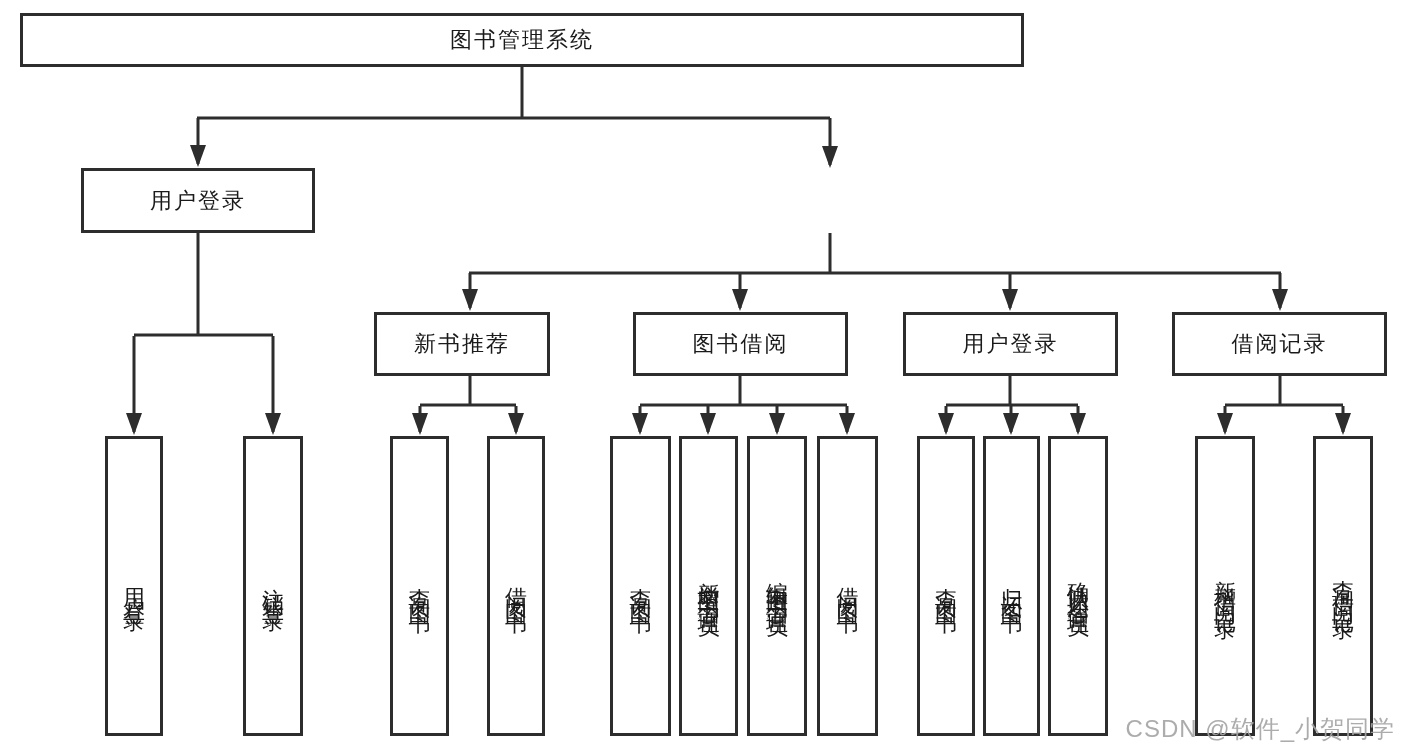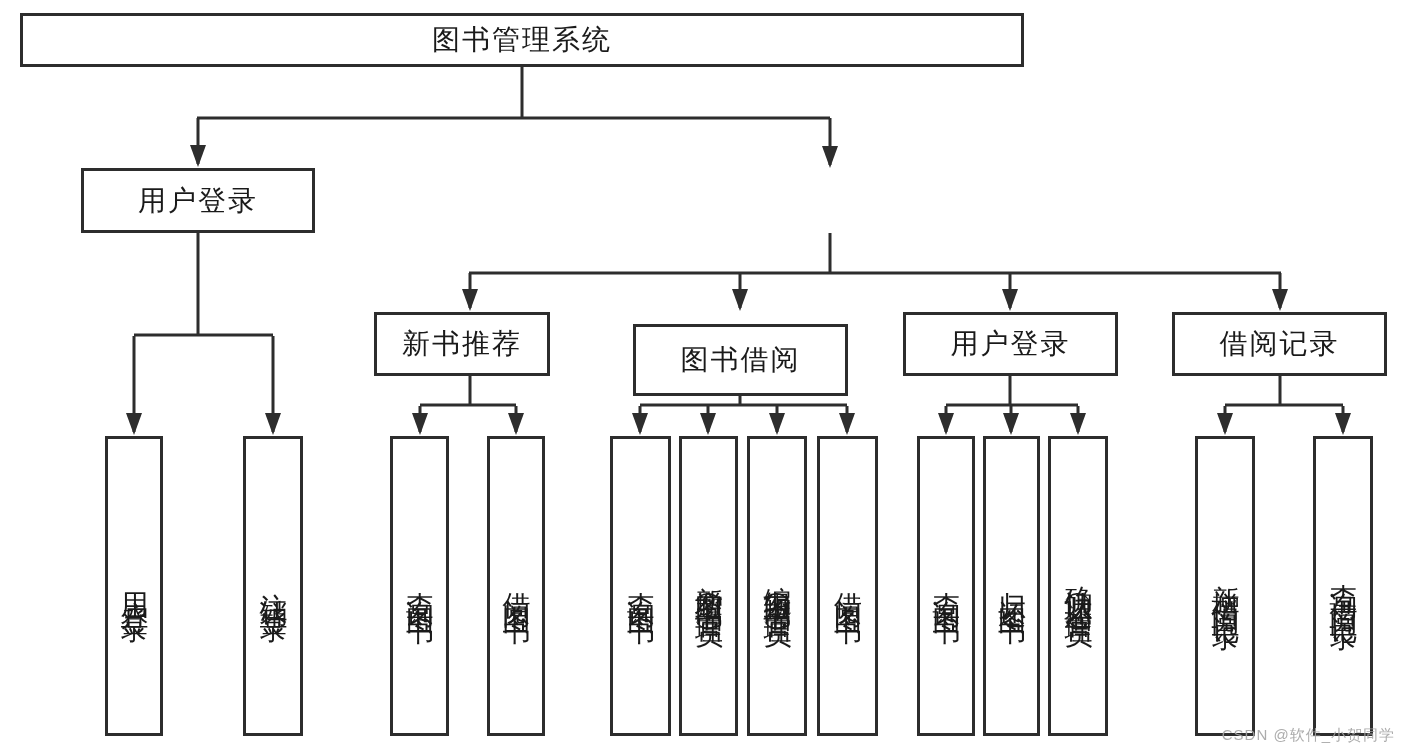--- a/index.html
+++ b/index.html
@@ -26,38 +26,38 @@
   }
   .node {
     position: absolute;
     box-sizing: border-box;
     border: 3px solid #2d2d2d;
     background: #ffffff;
     display: flex;
     align-items: center;
     justify-content: center;
     color: #1a1a1a;
-    font-size: 28px;
+    font-size: 22px;
     letter-spacing: 2px;
     white-space: nowrap;
   }
   .vert {
     writing-mode: vertical-rl;
     text-orientation: mixed;
     letter-spacing: 8px;
     white-space: normal;
   }
   .vert.tight {
     letter-spacing: 5px;
   }
   #watermark {
     position: absolute;
     right: 10px;
     bottom: 2px;
-    font-size: 15px;
+    font-size: 24px;
     color: rgba(165,165,165,0.92);
     letter-spacing: 1px;
     z-index: 5;
   }
 </style>
 </head>
 <body>
 
 <div id="stage">
 
@@ -117,21 +117,21 @@
       <polygon points="1217,413 1233,413 1225,435"></polygon>
       <polygon points="1335,413 1351,413 1343,435"></polygon>
     </g>
   </svg>
 
   <div class="node" style="left:20px; top:13px; width:1004px; height:54px;">图书管理系统</div>
 
   <div class="node" style="left:81px; top:168px; width:234px; height:65px;">用户登录</div>
 
   <div class="node" style="left:374px; top:312px; width:176px; height:64px;text-align:center;">新书推荐</div>
-  <div class="node" style="left:633px; top:312px; width:215px; height:72px;margin-top:12px;">图书借阅</div>
+  <div class="node" style="left:633px; top:312px; width:215px; height:64px;">图书借阅</div>
   <div class="node" style="left:903px; top:312px; width:215px; height:64px;">用户登录</div>
   <div class="node" style="left:1172px; top:312px; width:215px; height:64px;">借阅记录</div>
 
   <div class="node vert" style="left:105px; top:436px; width:58px; height:300px;">用户登录</div>
   <div class="node vert" style="left:243px; top:436px; width:60px; height:300px;">注销登录</div>
 
   <div class="node vert" style="left:390px; top:436px; width:59px; height:300px;">查询图书</div>
   <div class="node vert" style="left:487px; top:436px; width:58px; height:300px;">借阅图书</div>
 
   <div class="node vert" style="left:610px; top:436px; width:61px; height:300px;">查询图书</div>

